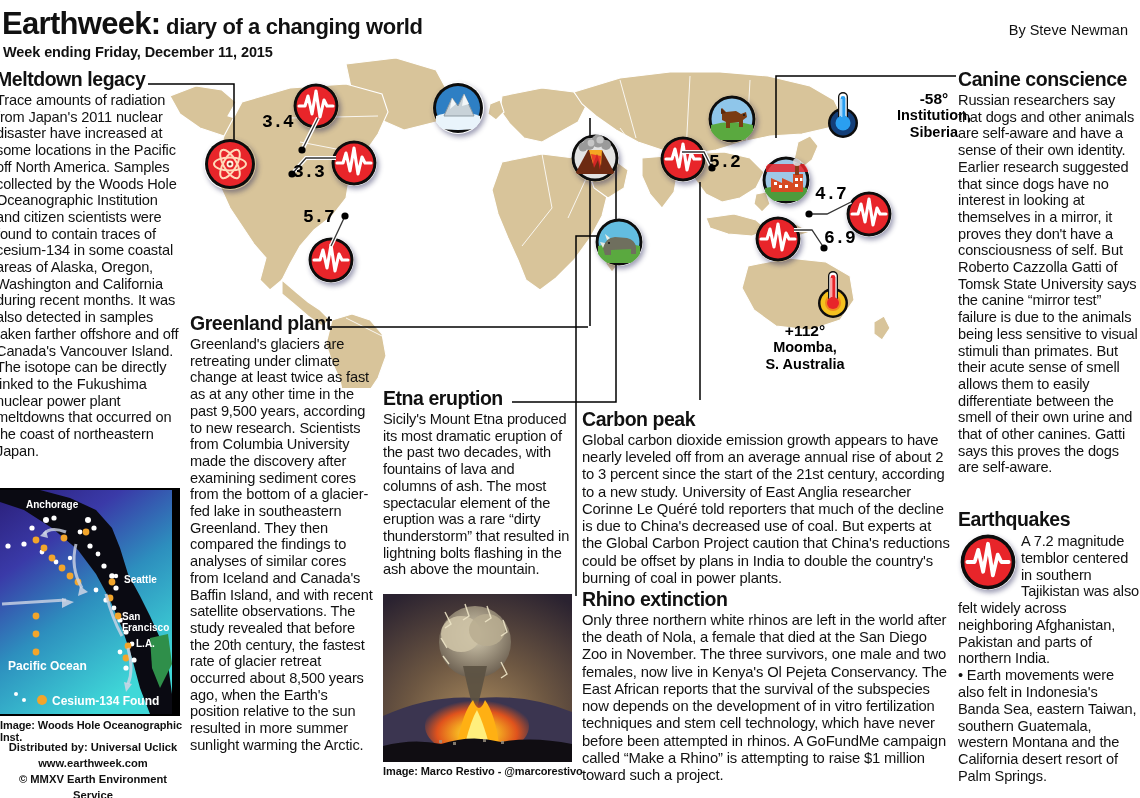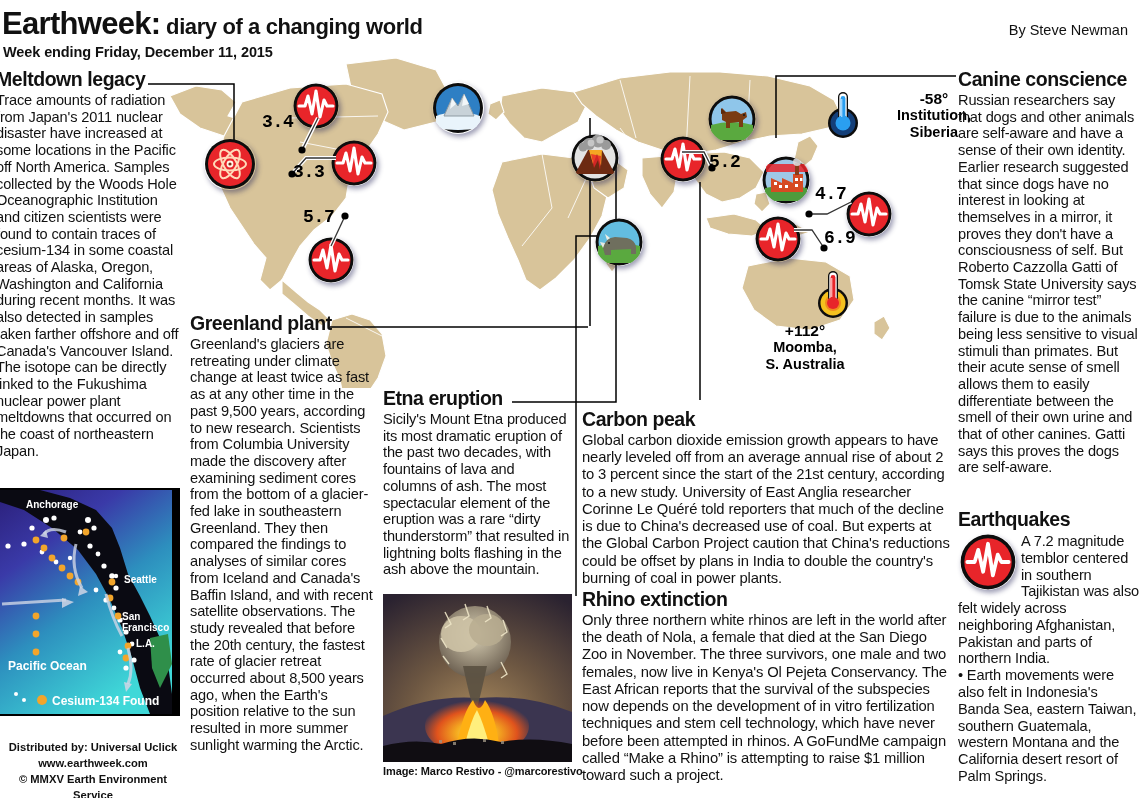--- a/index.html
+++ b/index.html
@@ -547,20 +547,21 @@
         <text x="122" y="132" font-size="10">San</text>
         <text x="122" y="143" font-size="10">Francisco</text>
         <text x="136" y="159" font-size="10">L.A.</text>
         <text x="8" y="182" font-size="12">Pacific Ocean</text>
       </g>
 
       <circle cx="42" cy="212" r="5" fill="#f2a52b"></circle>
       <text x="52" y="217" font-size="12" font-weight="bold" fill="#ffffff" font-family="Liberation Sans, sans-serif">Cesium-134 Found</text>
     </svg>
   </div>
+  <div class="img-credit">Image: Woods Hole Oceanographic Inst.</div>
   <div class="distrib">
     <div>Distributed by: Universal Uclick</div>
     <div>www.earthweek.com</div>
     <div>© MMXV Earth Environment Service</div>
   </div>
 
   <div class="col-greenland">
     <div class="hd">Greenland plant</div>
     <div class="body-txt">
       <p>Greenland's glaciers are retreating under climate change at least twice as fast as at any other time in the past 9,500 years, according to new research. Scientists from Columbia University made the discovery after examining sediment cores from the bottom of a glacier-fed lake in southeastern Greenland.  They then compared the findings to analyses of similar cores from Iceland and Canada's Baffin Island, and with recent satellite observations. The study revealed that before the 20th century, the fastest rate of glacier retreat occurred about 8,500 years ago, when the Earth's position relative to the sun resulted in more summer sunlight warming the Arctic.</p>

